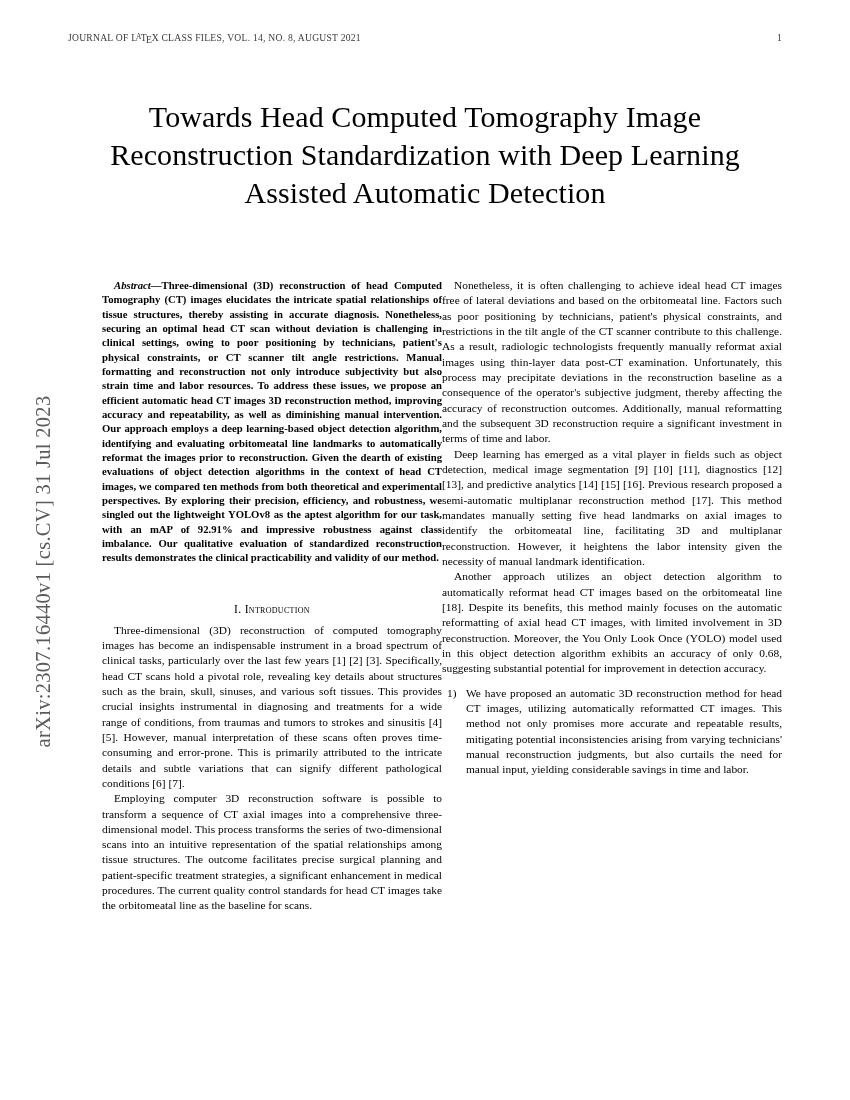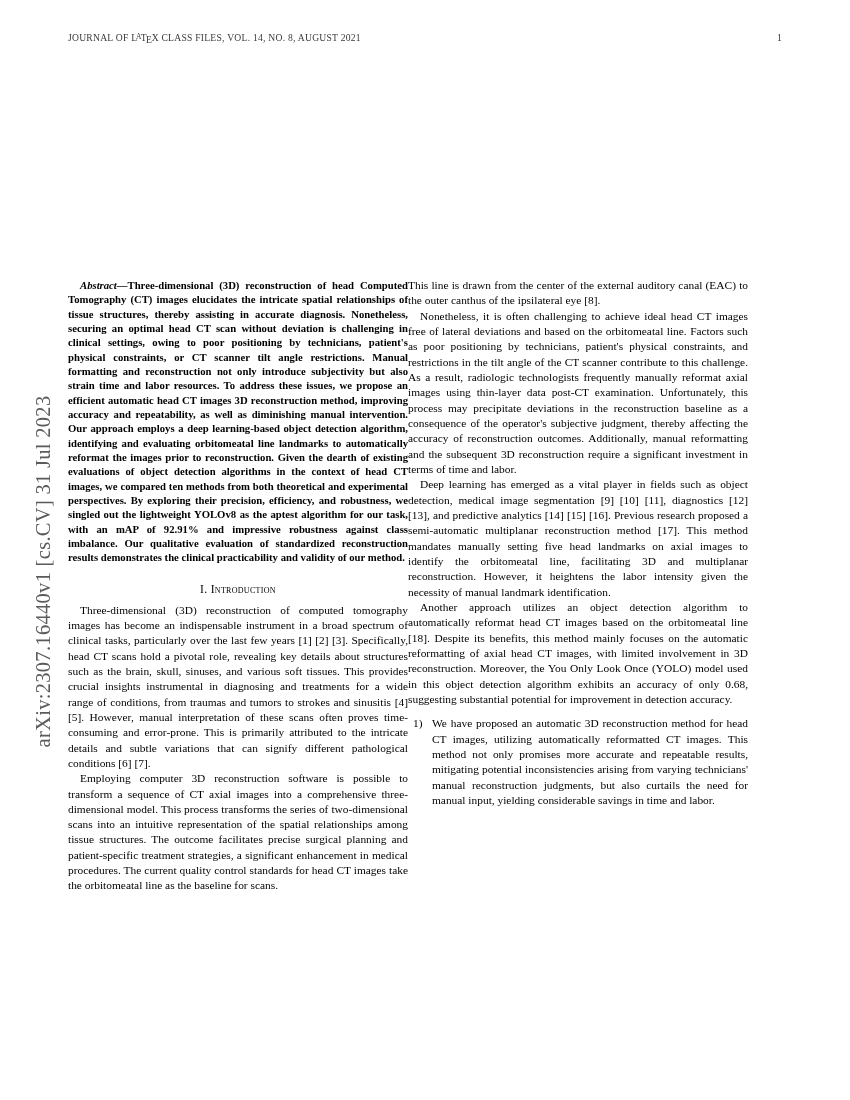--- a/index.html
+++ b/index.html
@@ -104,21 +104,21 @@
     border-radius: 50%;
     background: #ffffff;
   }
   
   .columns {
     position: absolute;
     left: 68px;
     top: 278px;
     width: 714px;
     display: flex;
-    justify-content: flex-start;
+    justify-content: flex-end;
   }
   .col { width: 340px; }
   .col p {
     margin: 0;
     font-size: 11.4px;
     line-height: 1.345;
     text-align: justify;
     text-justify: inter-word;
     hyphens: manual;
   }
@@ -128,21 +128,21 @@
     font-size: 10.7px !important;
     line-height: 1.34 !important;
     text-indent: 12px;
   }
   .abstract .lead, .indexterms .lead {
     font-style: italic;
     font-weight: bold;
   }
   .indexterms { margin-top: 11px !important; }
   .section-head {
-    margin: 18px 0 7px 0;
+    margin: 38px 0 7px 0;
     text-align: center;
     font-size: 11.6px;
     font-variant: small-caps;
     letter-spacing: 0.3px;
   }
   .section-head .numeral { font-variant: normal; }
   .list-item {
     display: flex;
     margin-top: 9px;
     font-size: 11.4px;
@@ -166,39 +166,39 @@
 
 <div id="page">
 
   <div class="arxiv-stamp">arXiv:2307.16440v1  [cs.CV]  31 Jul 2023</div>
 
   <div class="running-head">
     <div class="journal"><span>JOURNAL OF </span><span class="latex-logo"><span>L</span><span class="a">A</span><span>T</span><span class="e">E</span></span><span>X CLASS FILES, VOL. 14, NO. 8, AUGUST 2021</span></div>
     <div class="pageno">1</div>
   </div>
 
+  <h1 class="title">Towards Head Computed Tomography Image Reconstruction Standardization with Deep Learning Assisted Automatic Detection</h1>
 
 
   <div class="columns">
 
     <div class="col">
 
       <p class="abstract"><span class="lead">Abstract</span><span>—</span><span>Three-dimensional (3D) reconstruction of head Computed Tomography (CT) images elucidates the intricate spatial relationships of tissue structures, thereby assisting in accurate diagnosis. Nonetheless, securing an optimal head CT scan without deviation is challenging in clinical settings, owing to poor positioning by technicians, patient's physical constraints, or CT scanner tilt angle restrictions. Manual formatting and reconstruction not only introduce subjectivity but also strain time and labor resources. To address these issues, we propose an efficient automatic head CT images 3D reconstruction method, improving accuracy and repeatability, as well as diminishing manual intervention. Our approach employs a deep learning-based object detection algorithm, identifying and evaluating orbitomeatal line landmarks to automatically reformat the images prior to reconstruction. Given the dearth of existing evaluations of object detection algorithms in the context of head CT images, we compared ten methods from both theoretical and experimental perspectives. By exploring their precision, efficiency, and robustness, we singled out the lightweight YOLOv8 as the aptest algorithm for our task, with an mAP of 92.91% and impressive robustness against class imbalance. Our qualitative evaluation of standardized reconstruction results demonstrates the clinical practicability and validity of our method.</span></p>
 
 
       <div class="section-head"><span class="numeral">I.</span>&nbsp;<span>Introduction</span></div>
 
       <p class="indent">Three-dimensional (3D) reconstruction of computed tomography images has become an indispensable instrument in a broad spectrum of clinical tasks, particularly over the last few years [1] [2] [3]. Specifically, head CT scans hold a pivotal role, revealing key details about structures such as the brain, skull, sinuses, and various soft tissues. This provides crucial insights instrumental in diagnosing and treatments for a wide range of conditions, from traumas and tumors to strokes and sinusitis [4] [5]. However, manual interpretation of these scans often proves time-consuming and error-prone. This is primarily attributed to the intricate details and subtle variations that can signify different pathological conditions [6] [7].</p>
       <p class="indent">Employing computer 3D reconstruction software is possible to transform a sequence of CT axial images into a comprehensive three-dimensional model. This process transforms the series of two-dimensional scans into an intuitive representation of the spatial relationships among tissue structures. The outcome facilitates precise surgical planning and patient-specific treatment strategies, a significant enhancement in medical procedures. The current quality control standards for head CT images take the orbitomeatal line as the baseline for scans.</p>
 
     </div>
 
     <div class="col">
 
-      <p>This line is drawn from the center of the external auditory canal (EAC) to the outer canthus of the ipsilateral eye [8].</p>
       <p class="indent">Nonetheless, it is often challenging to achieve ideal head CT images free of lateral deviations and based on the orbitomeatal line. Factors such as poor positioning by technicians, patient's physical constraints, and restrictions in the tilt angle of the CT scanner contribute to this challenge. As a result, radiologic technologists frequently manually reformat axial images using thin-layer data post-CT examination. Unfortunately, this process may precipitate deviations in the reconstruction baseline as a consequence of the operator's subjective judgment, thereby affecting the accuracy of reconstruction outcomes. Additionally, manual reformatting and the subsequent 3D reconstruction require a significant investment in terms of time and labor.</p>
       <p class="indent">Deep learning has emerged as a vital player in fields such as object detection, medical image segmentation [9] [10] [11], diagnostics [12] [13], and predictive analytics [14] [15] [16]. Previous research proposed a semi-automatic multiplanar reconstruction method [17]. This method mandates manually setting five head landmarks on axial images to identify the orbitomeatal line, facilitating 3D and multiplanar reconstruction. However, it heightens the labor intensity given the necessity of manual landmark identification.</p>
       <p class="indent">Another approach utilizes an object detection algorithm to automatically reformat head CT images based on the orbitomeatal line [18]. Despite its benefits, this method mainly focuses on the automatic reformatting of axial head CT images, with limited involvement in 3D reconstruction. Moreover, the You Only Look Once (YOLO) model used in this object detection algorithm exhibits an accuracy of only 0.68, suggesting substantial potential for improvement in detection accuracy.</p>
 
       <div class="list-item">
         <div class="marker">1)</div>
         <div class="itext">We have proposed an automatic 3D reconstruction method for head CT images, utilizing automatically reformatted CT images. This method not only promises more accurate and repeatable results, mitigating potential inconsistencies arising from varying technicians' manual reconstruction judgments, but also curtails the need for manual input, yielding considerable savings in time and labor.</div>
       </div>
 
     </div>

